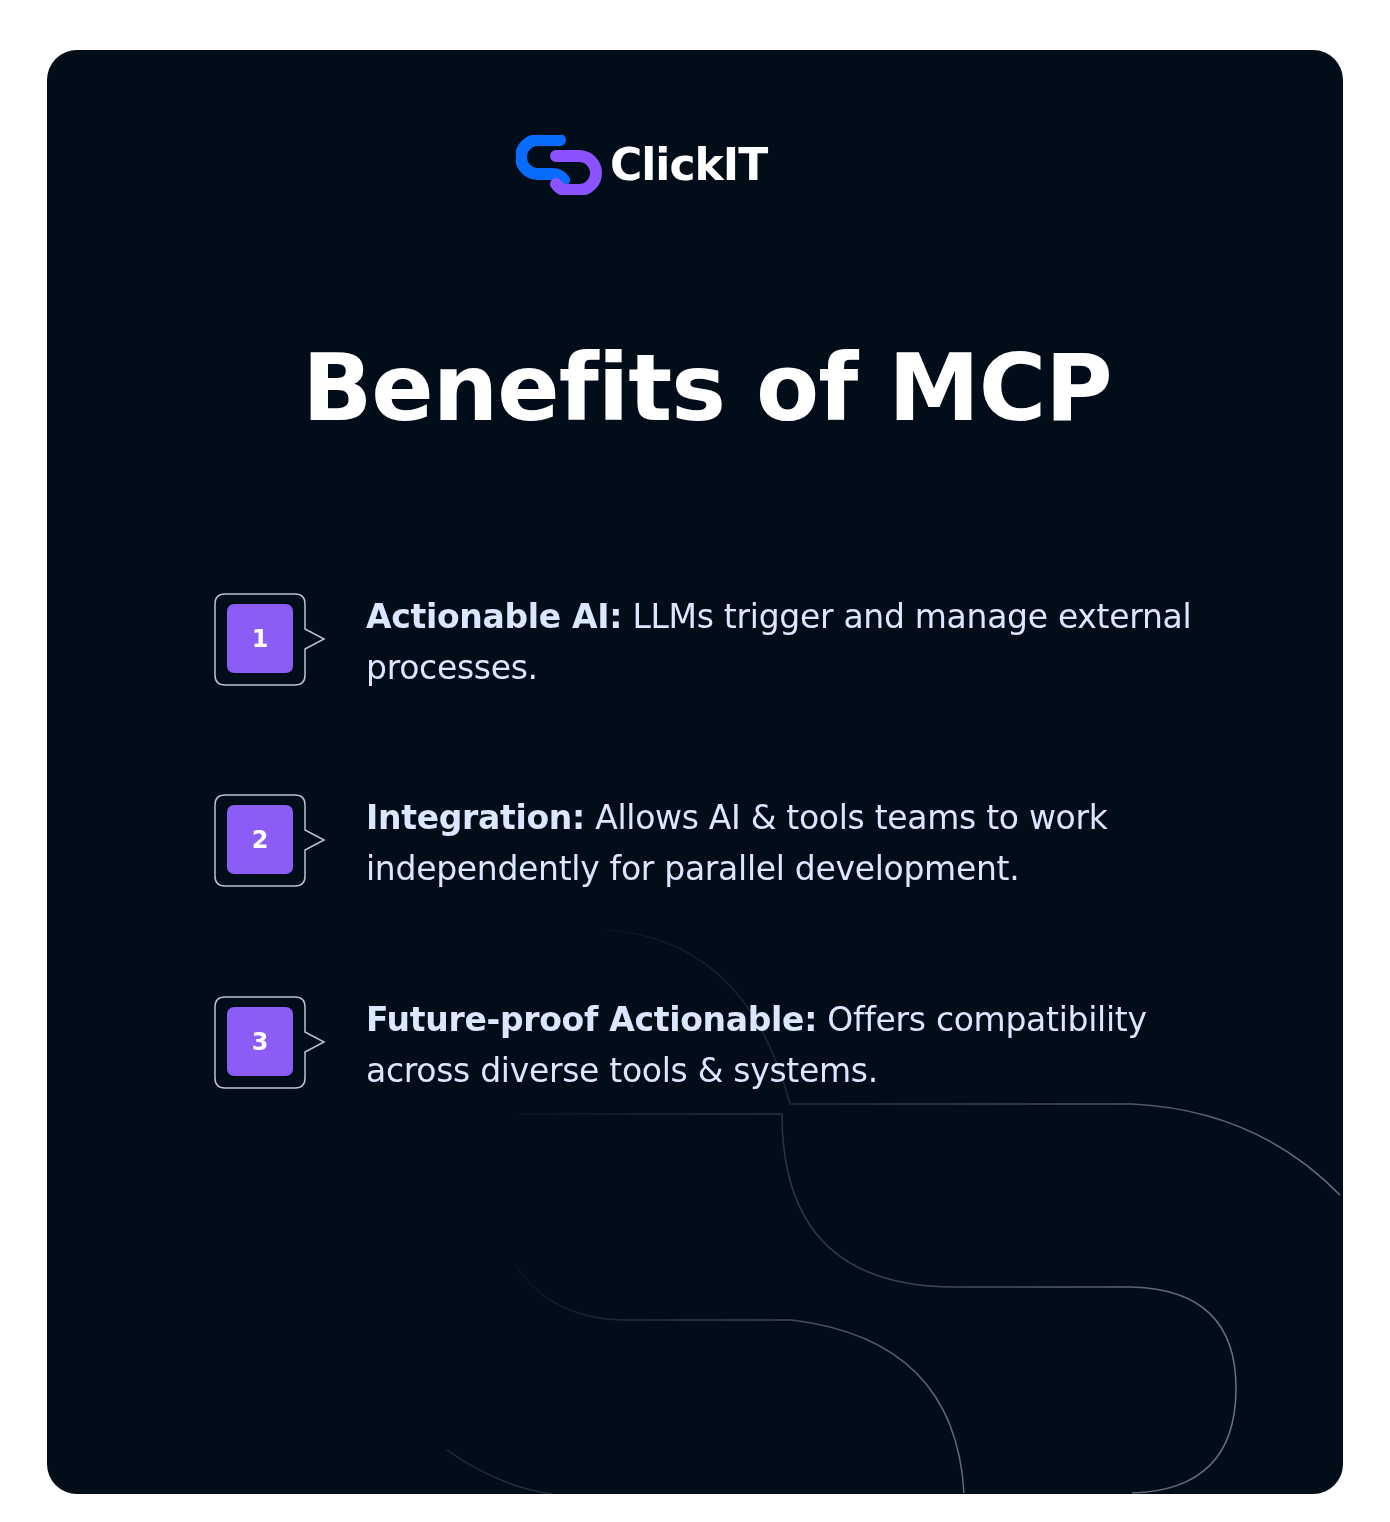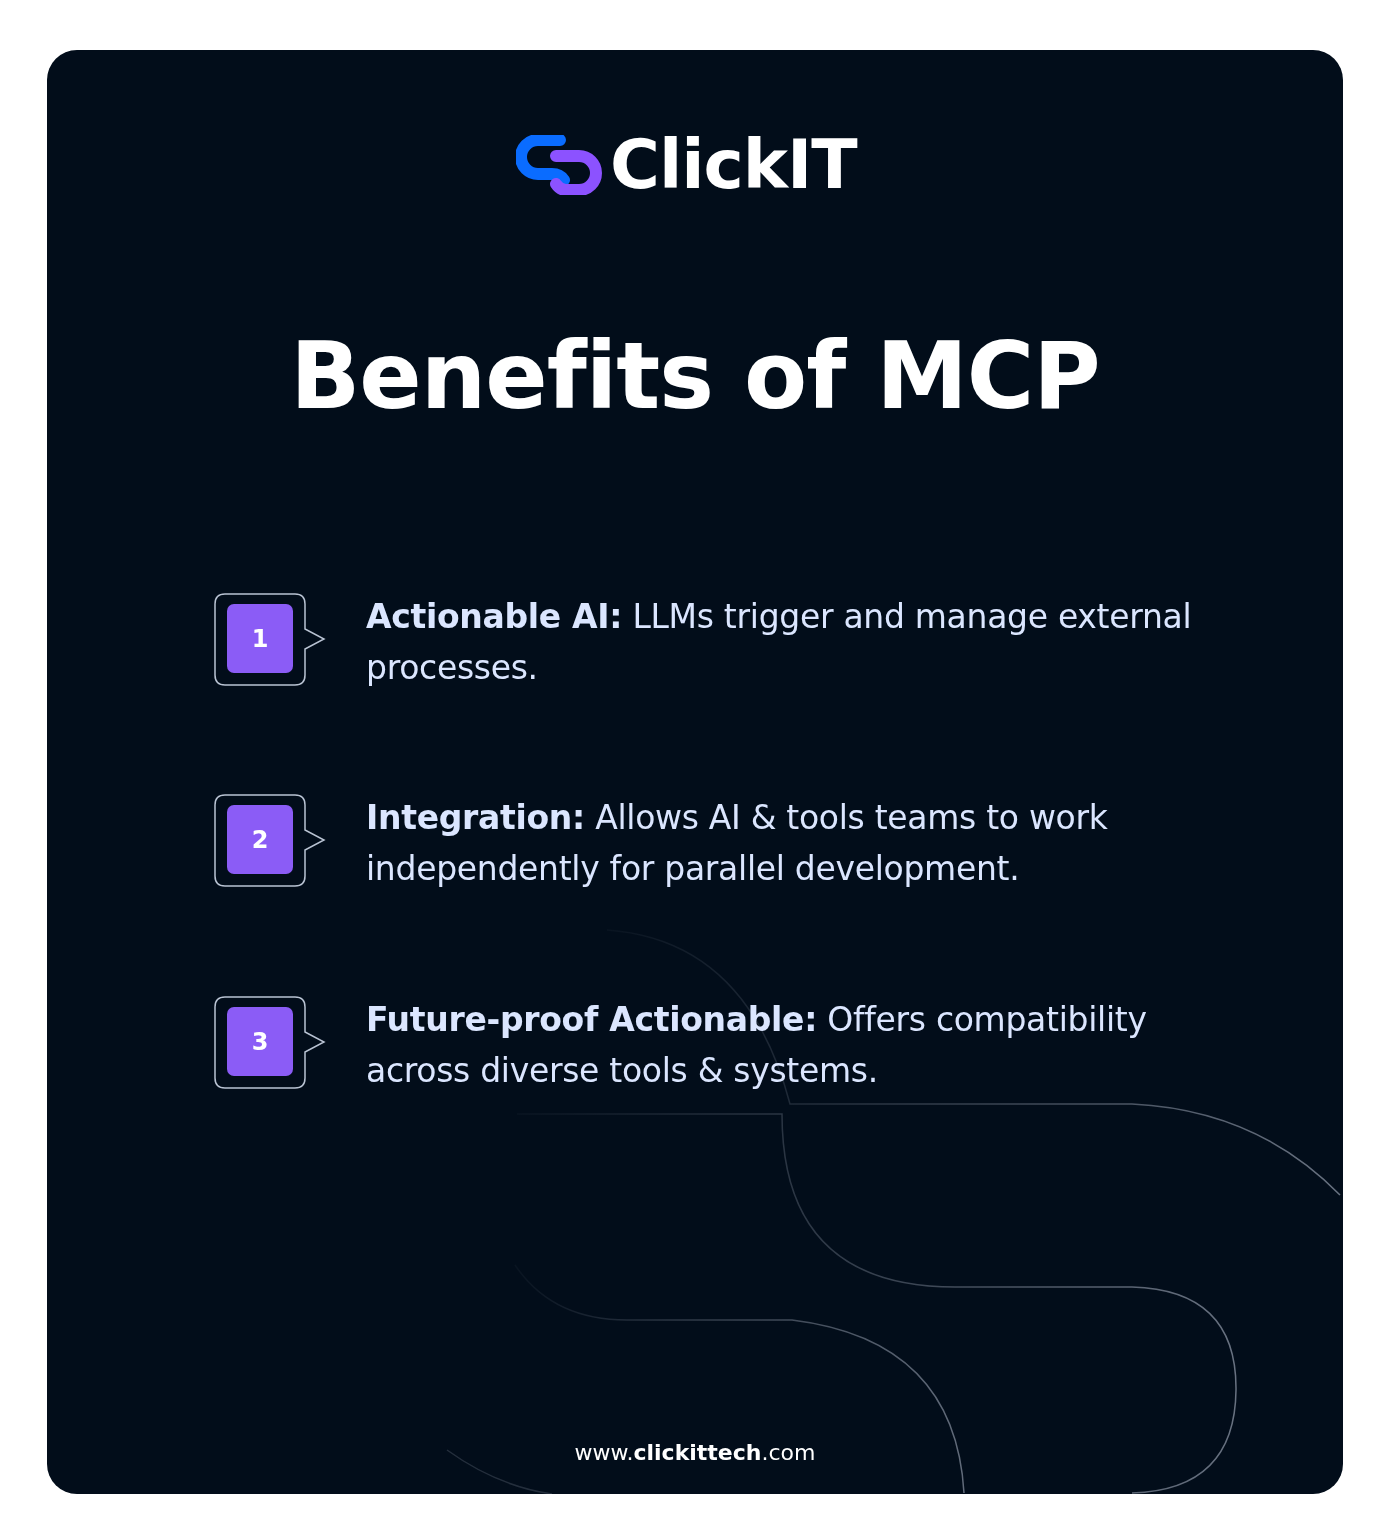--- a/index.html
+++ b/index.html
@@ -41,38 +41,38 @@
     align-items: center;
   }
   .logo-icon {
     width: 86px;
     height: 60px;
     margin-right: 8px;
   }
   .logo-text {
     font-family: "DejaVu Sans", sans-serif;
     font-weight: bold;
-    font-size: 68px;
+    font-size: 44px;
     color: #ffffff;
     letter-spacing: -1px;
     line-height: 70px;
   }
   .title {
     position: absolute;
     left: 0;
     width: 1296px;
     top: 272px;
     text-align: center;
     font-family: "DejaVu Sans", sans-serif;
     font-weight: bold;
     font-size: 92px;
     color: #ffffff;
     letter-spacing: -1px;
     line-height: 110px;
-    margin: 0;
+    margin: 12px;
   }
   .benefit {
     position: absolute;
     left: 167px;
     width: 1000px;
     height: 94px;
   }
   .badge {
     position: absolute;
     left: 0;
@@ -200,17 +200,14 @@
       <svg width="112" height="94" viewBox="0 0 112 94">
         <path d="M 11 1 L 81 1 Q 91 1 91 11 L 91 36 L 110 46 L 91 56 L 91 82 Q 91 92 81 92 L 11 92 Q 1 92 1 82 L 1 11 Q 1 1 11 1 Z" fill="none" stroke="#b9c3d3" stroke-width="1.5"></path>
       </svg>
       <div class="badge-inner">3</div>
     </div>
     <div class="benefit-text">
       <span class="lead">Future-proof Actionable:</span><span> Offers compatibility across diverse tools &amp; systems.</span>
     </div>
   </div>
 
-  <div class="footer-url">
-    <span>www.</span><span class="strong">clickittech</span><span>.com</span>
-  </div>
 
 </div>
 
 </body></html>

